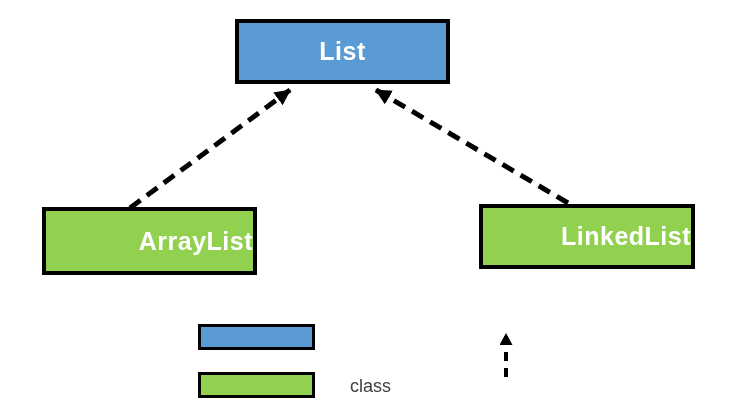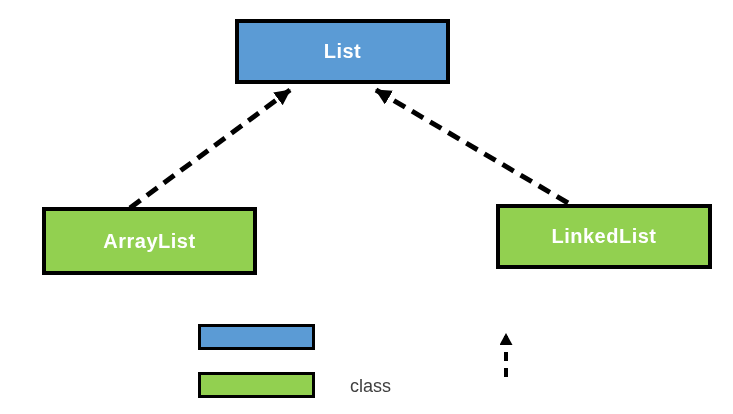--- a/index.html
+++ b/index.html
@@ -24,29 +24,29 @@
   }
 
   .node {
     position: absolute;
     border: 4px solid var(--border);
     display: flex;
     align-items: center;
     justify-content: center;
     color: var(--node-text);
     font-weight: bold;
-    font-size: 20px;
+    font-size: 25px;
     letter-spacing: 0.5px;
   }
   .node.interface { background: var(--interface-fill); }
-  .node.class     { background: var(--class-fill); }
+  .node.class     { background: var(--class-fill); justify-content: flex-end; }
 
   .node-list       { left: 235px; top: 19px;  width: 215px; height: 65px; }
   .node-arraylist  { left: 42px;  top: 207px; width: 215px; height: 68px; }
-  .node-linkedlist { left: 496px; top: 204px; width: 216px; height: 65px; }
+  .node-linkedlist { left: 479px; top: 204px; width: 216px; height: 65px; }
 
   .edges-layer {
     position: absolute;
     left: 0; top: 0;
     width: 733px; height: 414px;
     pointer-events: none;
   }
   .edge {
     stroke: var(--arrow);
     stroke-width: 5;

